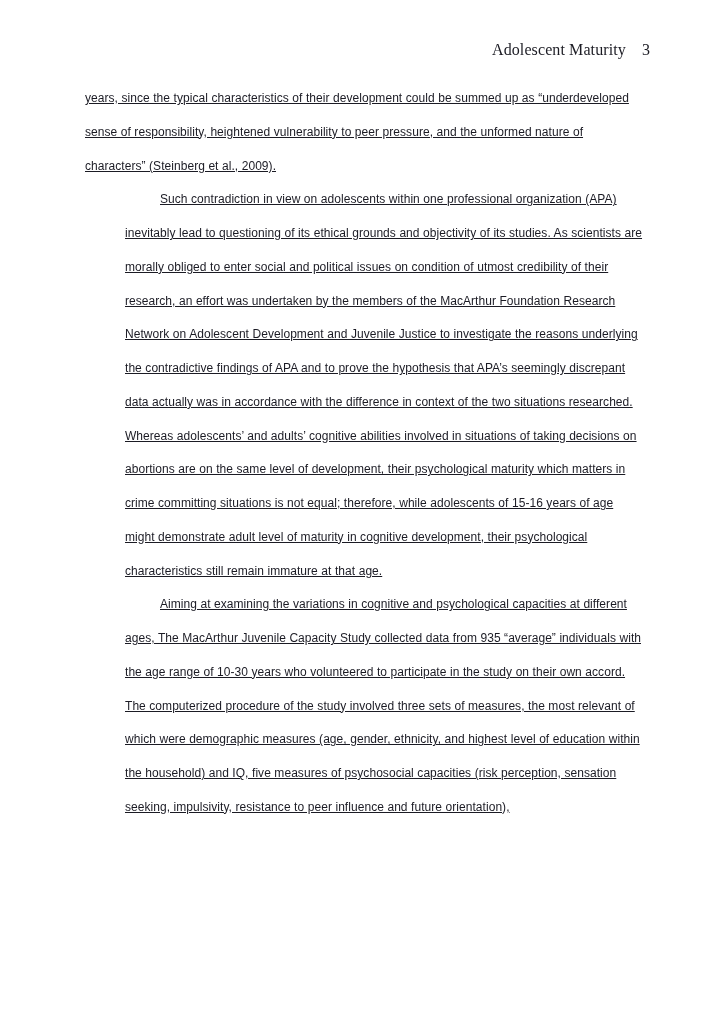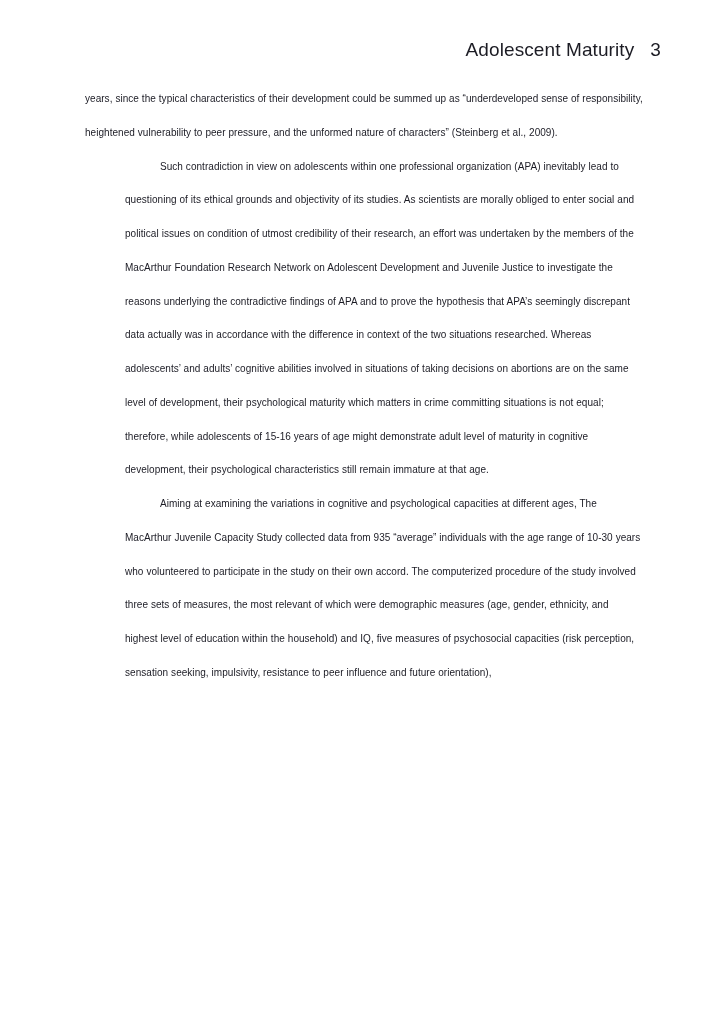--- a/index.html
+++ b/index.html
@@ -20,25 +20,25 @@
     width: 726px;
     height: 1024px;
     background: #ffffff;
     box-sizing: border-box;
   }
 
   
   .running-header {
     position: absolute;
     top: 41px;
-    left: 101px;
+    left: 90px;
     width: 560px;
     text-align: right;
-    font-family: Liberation Sans, sans-serif;
-    font-size: 19px;
+    font-family: Liberation Serif, serif;
+    font-size: 16px;
     line-height: 18px;
     color: #1c1c24;
     white-space: nowrap;
   }
   .running-header .hdr-title {
     letter-spacing: 0.1px;
   }
   .running-header .hdr-gap {
     display: inline-block;
     width: 16px;
@@ -50,27 +50,28 @@
   
   .doc-body {
     position: absolute;
     top: 82px;
     left: 85px;
     width: 558px;
   }
 
   .para {
     margin: 0;
-    font-size: 10px;
+    font-size: 12px;
     line-height: 33.75px;
     color: #1b1b24;
     text-align: left;
     letter-spacing: 0.004em;
     word-spacing: 0.01em;
     text-indent: 0;
+    text-decoration: underline;
   }
   .para.indent {
     text-indent: 35px;
     margin-left: 40px;
   }
 </style>
 </head>
 <body>
 
 <div class="page">

